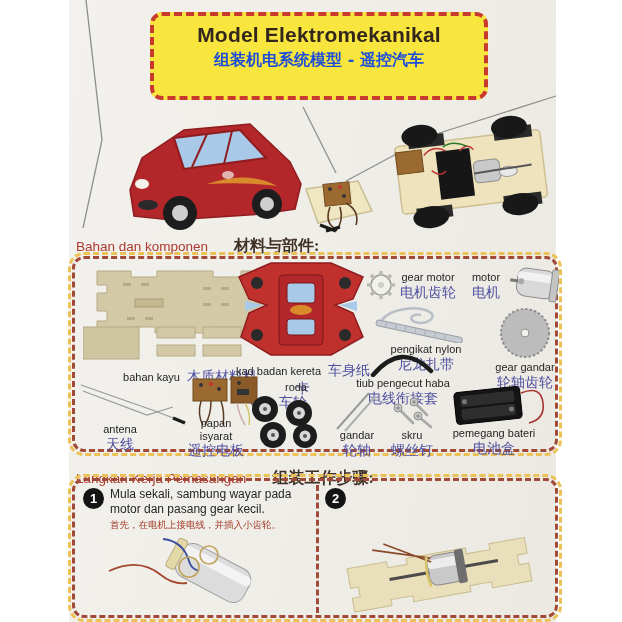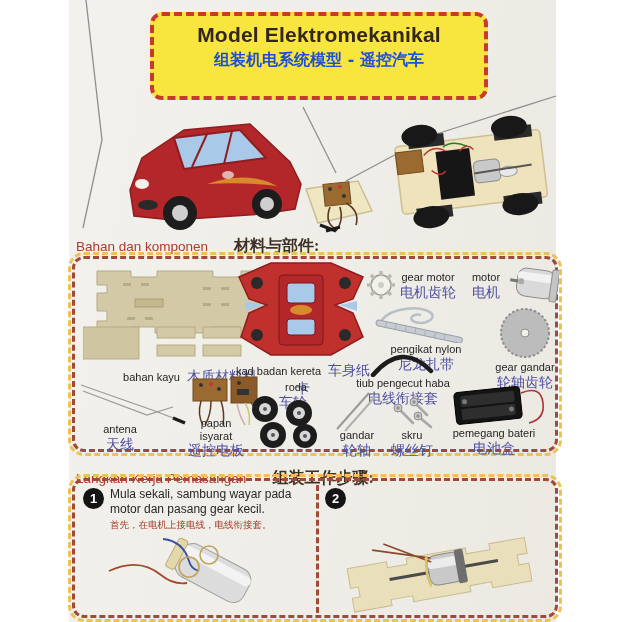--- a/index.html
+++ b/index.html
@@ -313,21 +313,21 @@
   <div class="sec-hdr" style="left:76px;top:468px;">
     <span class="ms">Langkah Kerja Pemasangan</span><span class="zh">组装工作步骤:</span>
   </div>
 
   <div class="dash-box" style="left:72px;top:478px;width:486px;height:140px;">
     <div class="step-divider"></div>
 
     <div class="step-num" style="left:8px;top:7px;">1</div>
     <div class="step-text" style="left:35px;top:6px;width:200px;">
       <div class="ms">Mula sekali, sambung wayar pada motor dan pasang gear kecil.</div>
-      <div class="zh">首先，在电机上接电线，电线衔接套。</div>
+      <div class="zh">首先，在电机上接电线，并插入小齿轮。</div>
     </div>
     <svg class="abs" style="left:28px;top:52px;" width="190" height="80" viewBox="0 0 190 80">
       <g transform="rotate(28 110 40)">
         <rect x="72" y="22" width="76" height="36" rx="12" fill="#dcdcdc" stroke="#9e9e9e"></rect>
         <rect x="72" y="27" width="76" height="10" rx="5" fill="#f3f3f3"></rect>
         <rect x="64" y="24" width="10" height="32" rx="3" fill="#e3d9a8" stroke="#b7ac7c"></rect>
       </g>
       <path d="M6,38 q30,-14 52,4 q12,10 26,8" fill="none" stroke="#a5482e" stroke-width="1.8"></path>
       <path d="M60,6 q20,2 26,22 q2,8 10,10" fill="none" stroke="#3a4fa0" stroke-width="1.8"></path>
       <circle cx="86" cy="34" r="10" fill="none" stroke="#c2a35c" stroke-width="1.6"></circle>

